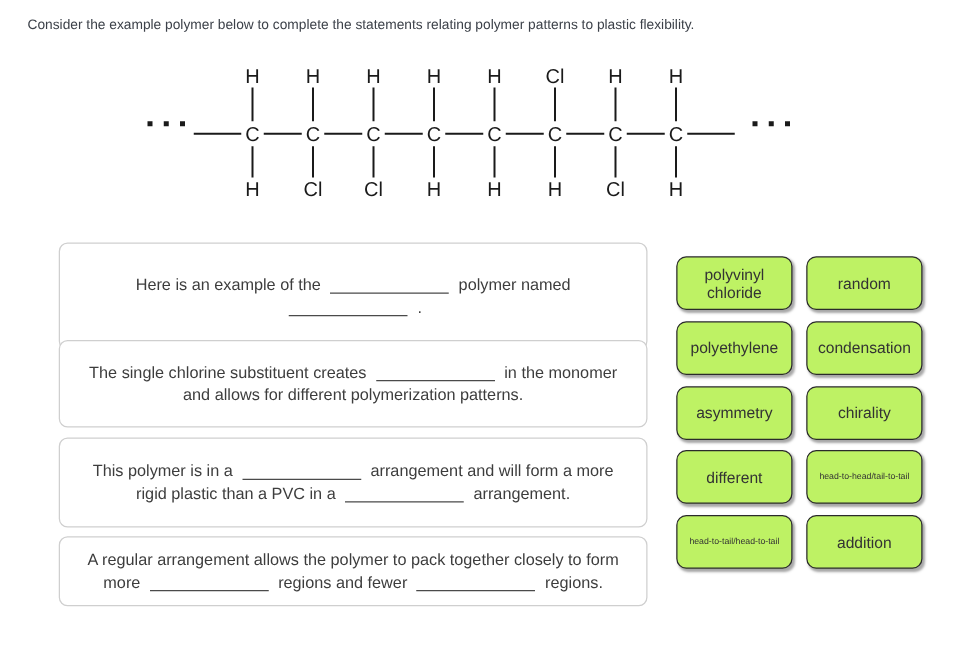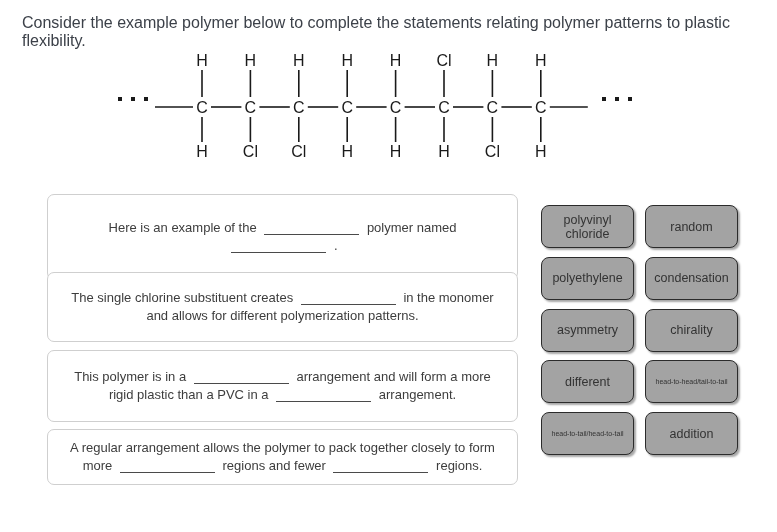--- a/index.html
+++ b/index.html
@@ -1,18 +1,18 @@
 <!DOCTYPE html>
 <html><head>
 <meta charset="utf-8">
 <style>
   html,body{margin:0;padding:0;background:#ffffff;}
   .page{position:relative;width:777px;height:532px;background:#ffffff;overflow:hidden;
         font-family:"Liberation Sans",sans-serif;}
-  .title{position:absolute;left:22px;top:14px;width:730px;font-size:16px;color:#3c4149;}
+  .title{position:absolute;left:22px;top:14px;width:730px;font-size:11px;color:#3c4149;}
 
   
   .diagram{position:absolute;left:100px;top:45px;}
   .diagram line{stroke:#1a1a1a;stroke-width:1.6;}
   .diagram rect{fill:#1a1a1a;}
   .diagram text{font-family:"Liberation Sans",sans-serif;font-size:16px;fill:#1a1a1a;text-anchor:middle;}
 
   
   .stmt{position:absolute;left:47px;width:471px;box-sizing:border-box;
         border:1px solid #cfcfcf;border-radius:7px;background:#ffffff;
@@ -22,21 +22,21 @@
   .stmt2{top:272px;height:70px;}
   .stmt3{top:350px;height:72px;}
   .stmt4{top:429px;height:56px;}
   .blank{display:inline-block;width:95px;height:12px;margin:0 4px;vertical-align:-3px;
          border-bottom:1.5px solid #4a4a4a;}
 
   
   .tiles{position:absolute;left:541px;top:205px;display:grid;
          grid-template-columns:93px 93px;grid-auto-rows:43px;gap:8.8px 11px;}
   .tile{box-sizing:border-box;display:flex;align-items:center;justify-content:center;
-        text-align:center;background:#a3a3a3;border:1.2px solid #2b2b2b;border-radius:8px;
+        text-align:center;background:#bef264;border:1.2px solid #2b2b2b;border-radius:8px;
         box-shadow:2px 2px 2px rgba(0,0,0,0.35);
         font-size:12.5px;line-height:14px;color:#333333;padding:2px;cursor:pointer;}
   .tile-small{font-size:7px;white-space:nowrap;}
 </style>
 </head>
 <body>
 
 <div class="page">
 
   <div class="title">Consider the example polymer below to complete the statements relating polymer patterns to plastic flexibility.</div>

